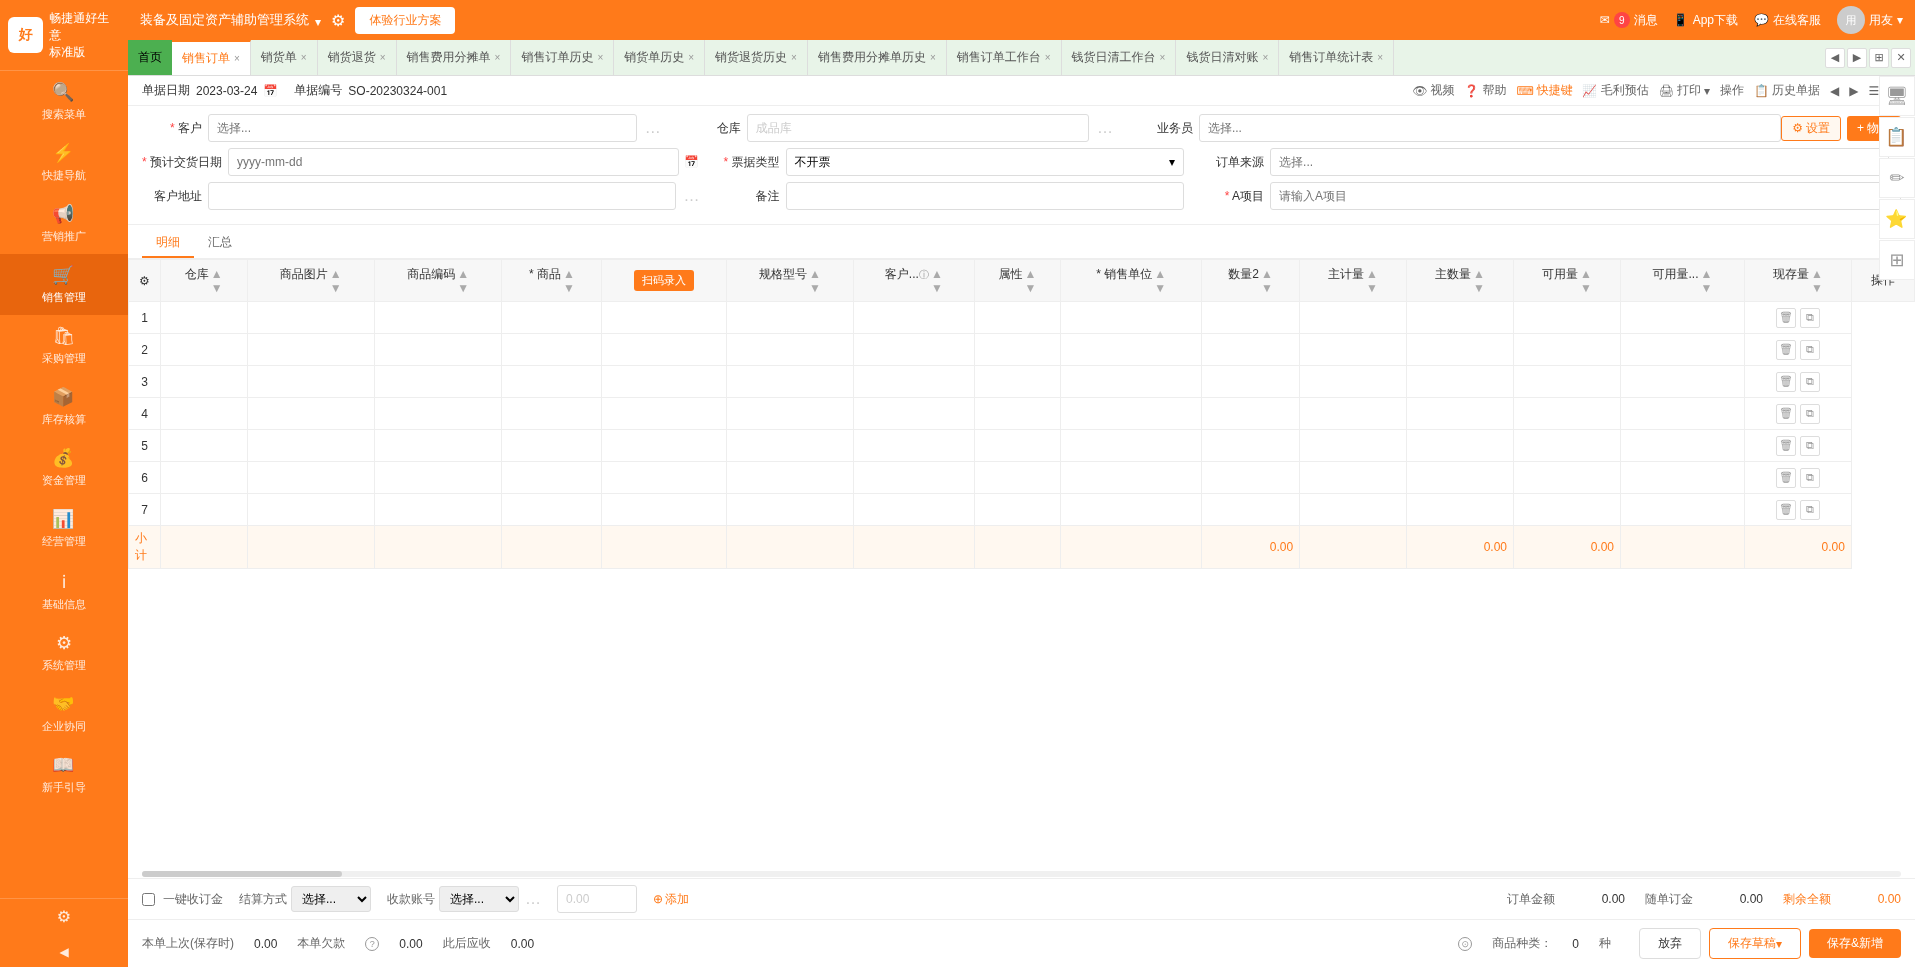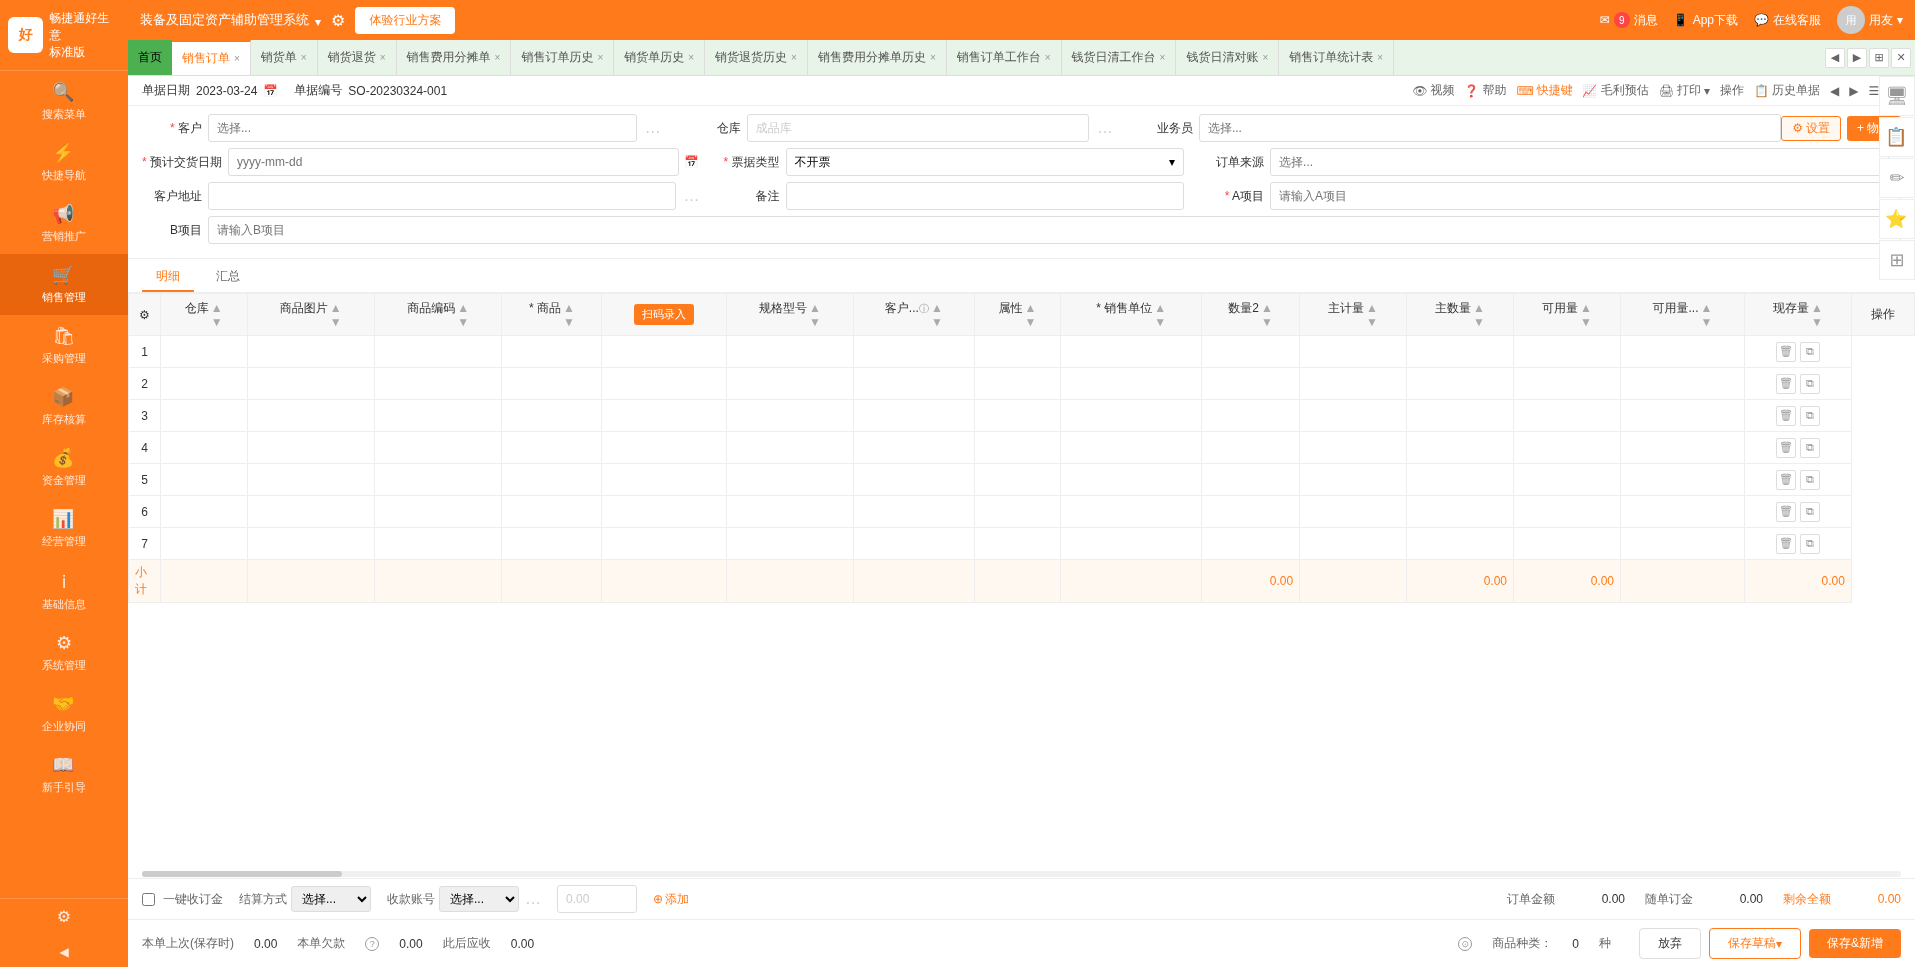--- a/index.html
+++ b/index.html
@@ -61,21 +61,21 @@
     .form-area { padding: 8px 14px; border-bottom: 1px solid #eee; flex-shrink: 0; }
     .form-row { display: flex; align-items: center; margin-bottom: 6px; gap: 0; }
     .form-field { display: flex; align-items: center; flex: 1; gap: 6px; min-width: 0; }
     .form-field-label { color: #333; white-space: nowrap; min-width: 60px; text-align: right; }
     .form-field-label.required::before { content: '* '; color: #ff4444; }
     .form-input { flex: 1; height: 28px; border: 1px solid #ddd; border-radius: 3px; padding: 0 8px; color: #ccc; font-size: 12px; outline: none; min-width: 0; }
     .form-input-dots { color: #ccc; cursor: pointer; font-size: 16px; margin-left: 2px; }
     .form-date-icon { color: #999; cursor: pointer; }
 
     
-    .content-tabs { display: flex; gap: 8px; padding: 4px 14px 0; border-bottom: 1px solid #eee; flex-shrink: 0; align-items: center; }
+    .content-tabs { display: flex; gap: 0; padding: 4px 14px 0; border-bottom: 1px solid #eee; flex-shrink: 0; align-items: center; }
     .content-tab { padding: 5px 14px; cursor: pointer; font-size: 12px; color: #666; border-bottom: 2px solid transparent; }
     .content-tab.active { color: #ff7a1a; border-bottom: 2px solid #ff7a1a; font-weight: 500; }
 
     
     .table-area { flex: 1; overflow: auto; }
     .data-table { width: 100%; border-collapse: collapse; min-width: 1400px; }
     .data-table th { background: #f7f7f7; border: 1px solid #eee; padding: 6px 6px; color: #333; font-weight: 500; white-space: nowrap; position: sticky; top: 0; z-index: 2; }
     .data-table td { border: 1px solid #eee; padding: 4px 6px; color: #333; height: 32px; }
     .table-row-num { text-align: center; color: #999; }
 
@@ -402,26 +402,20 @@
             <span class="form-field-label">备注</span>
             <input class="form-input" type="text" style="">
           </div>
           <div style="width:20px"></div>
           <div class="form-field" style="flex:1.5">
             <span class="form-field-label required">A项目</span>
             <input class="form-input" type="text" placeholder="请输入A项目" style="">
           </div>
         </div>
 
-        <div class="form-row">
-          <div class="form-field" style="flex:1.2">
-            <span class="form-field-label">B项目</span>
-            <input class="form-input" type="text" placeholder="请输入B项目" style="">
-          </div>
-        </div>
       </div>
 
       <div class="content-tabs" id="content-tabs">
           <div class="content-tab active">明细</div>
           <div class="content-tab">汇总</div>
         </div>
 
       <div class="table-area" id="table-area">
         <table class="data-table">
           <thead id="table-head">

